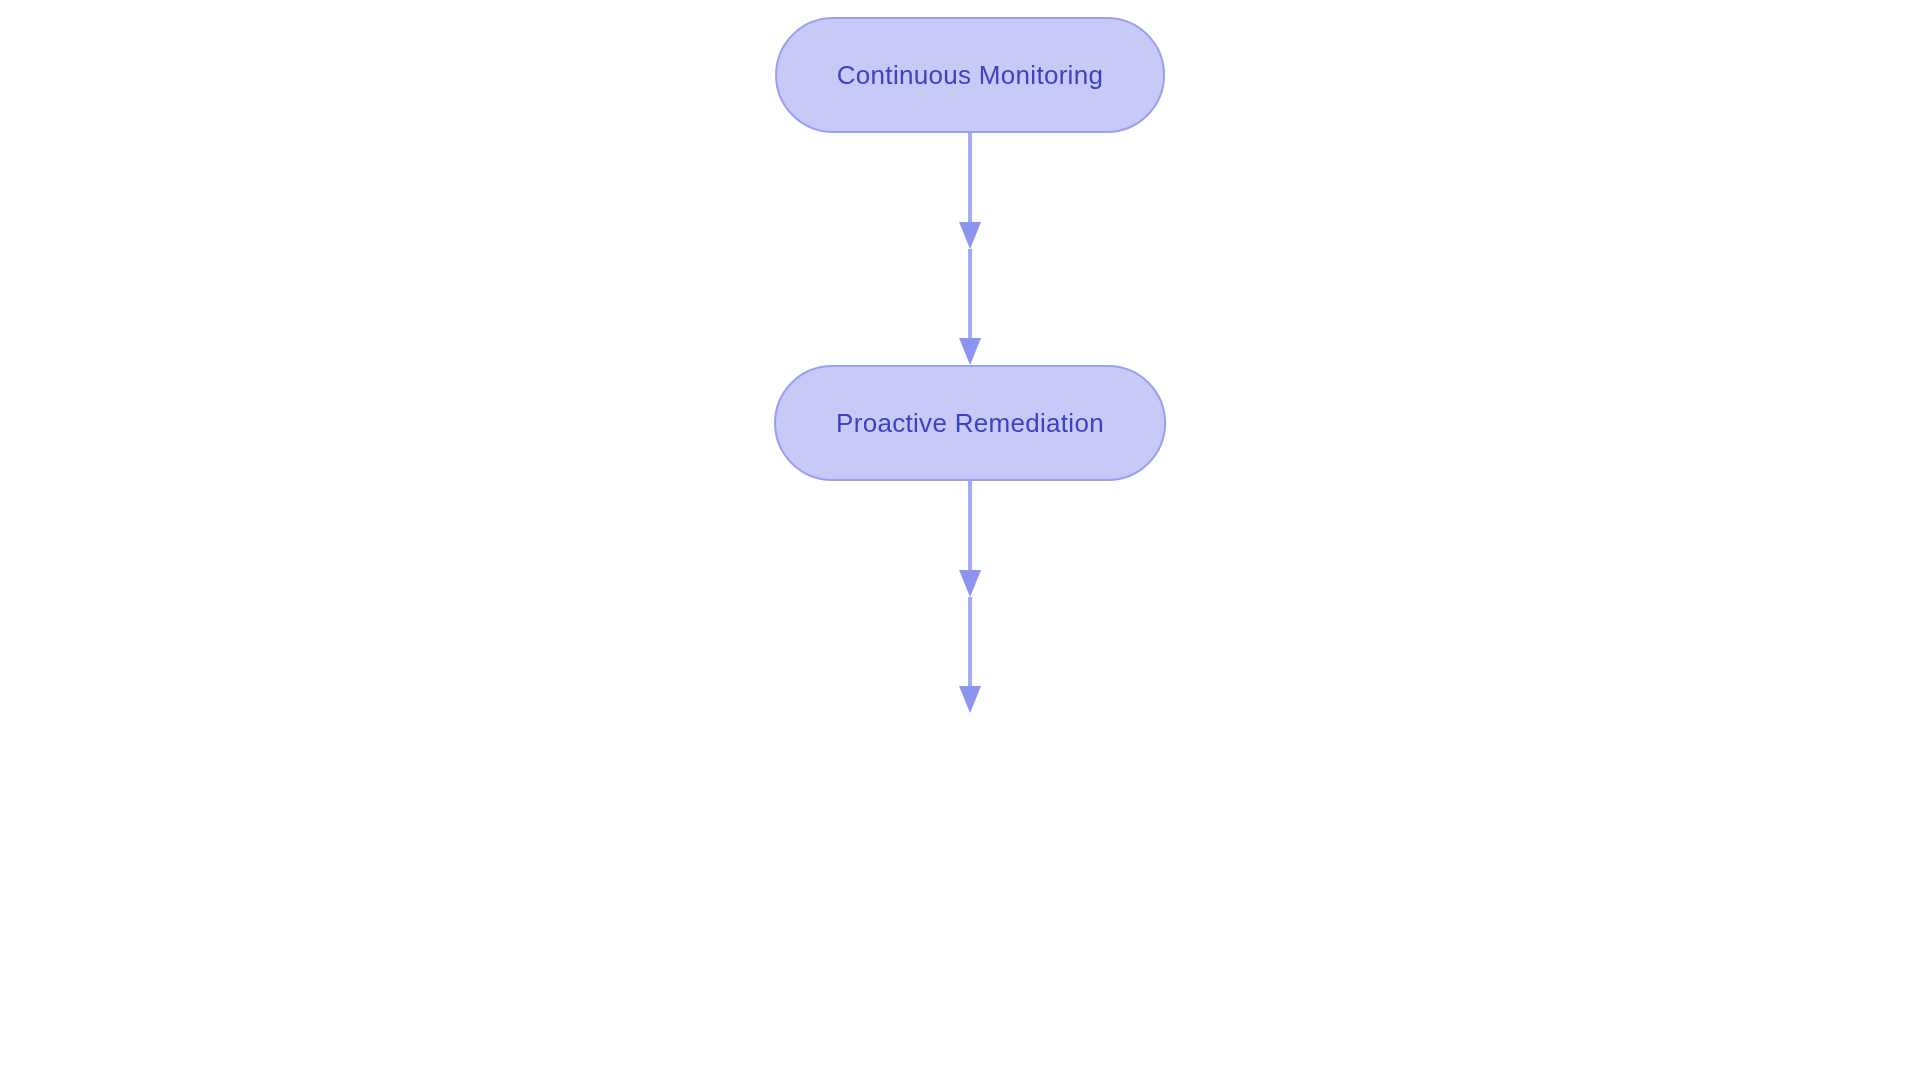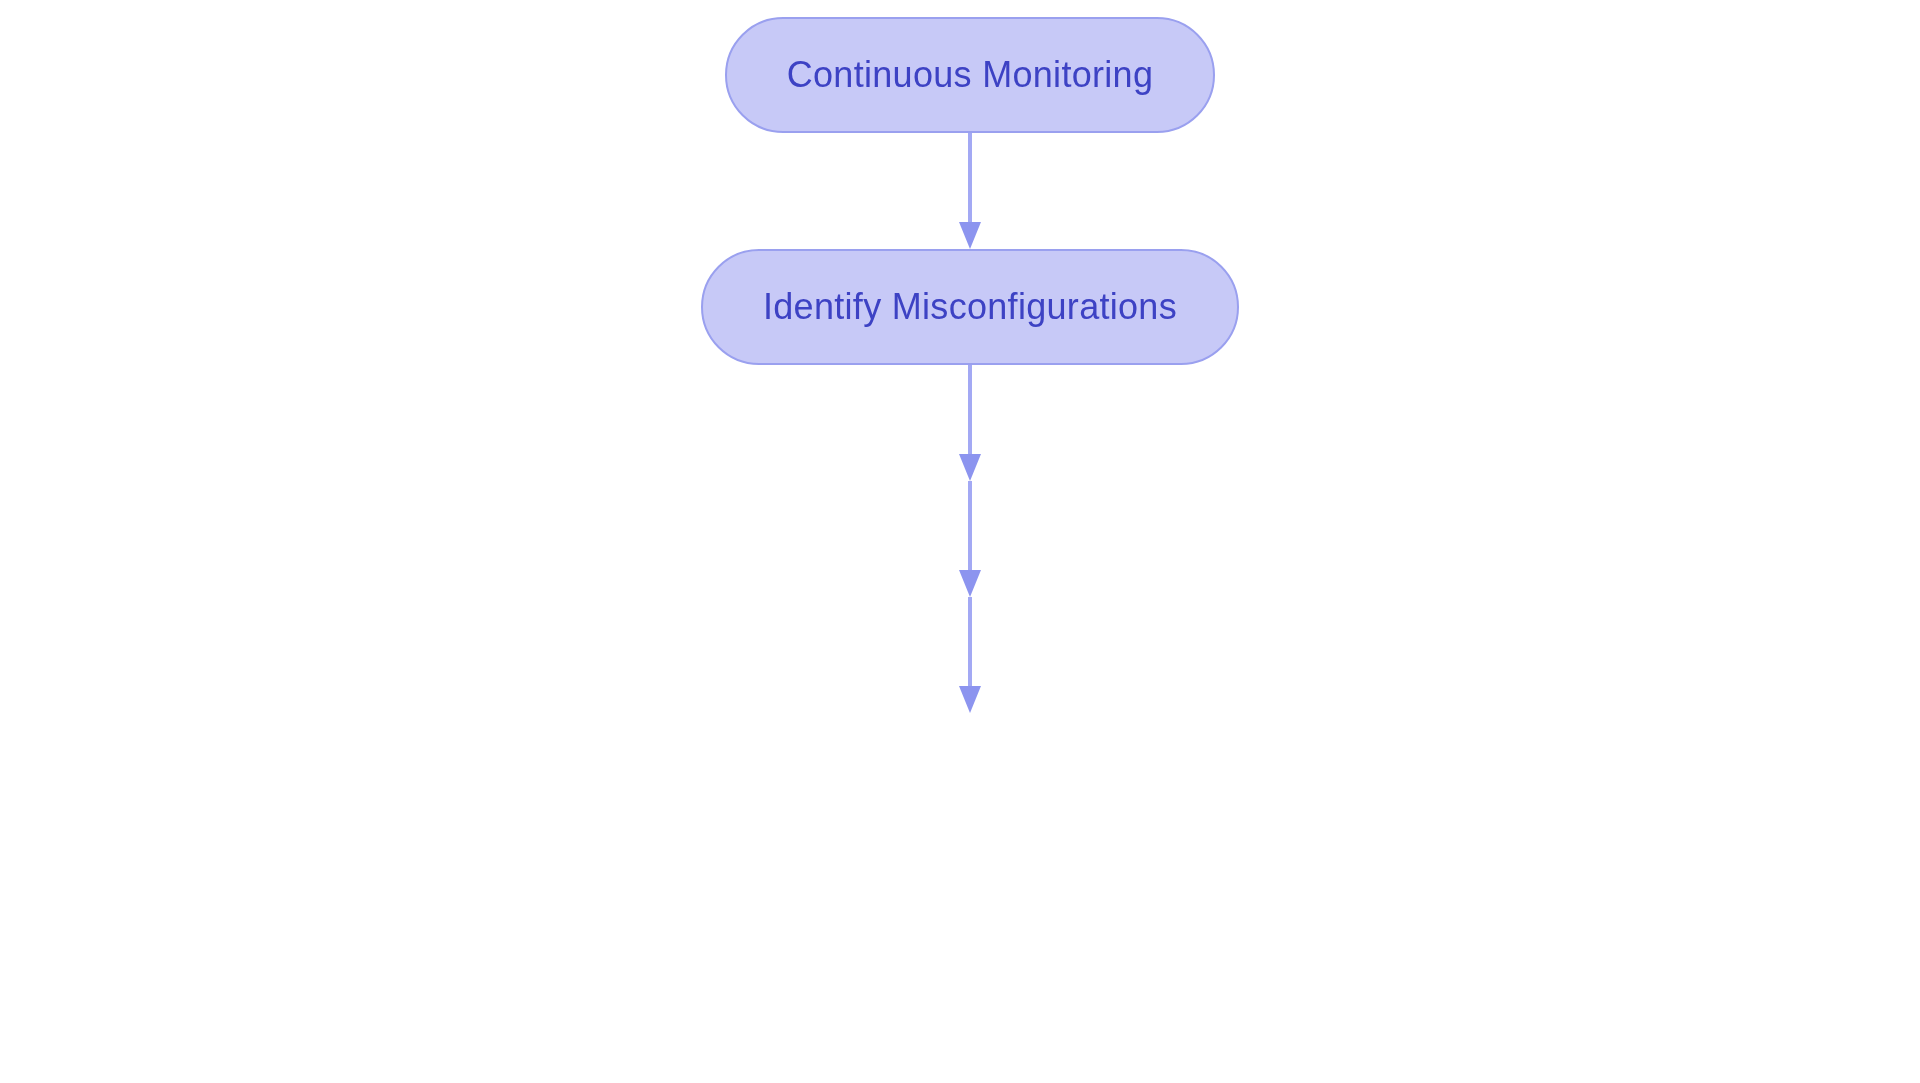--- a/index.html
+++ b/index.html
@@ -33,21 +33,21 @@
     align-items: center;
     justify-content: center;
     background: var(--node-fill, #c7c9f7);
     border: 2px solid var(--node-border, #9aa0ef);
     border-radius: 60px;
     box-sizing: border-box;
     white-space: nowrap;
   }
   .flow-node .node-label {
     color: var(--text-color, #3d42c4);
-    font-size: 36px;
+    font-size: 26px;
     letter-spacing: 0.3px;
     font-weight: 400;
   }
   .connector {
     display: flex;
     flex-direction: column;
     align-items: center;
     height: 116px;
   }
   .connector .shaft {
@@ -71,29 +71,29 @@
 
     <div class="flow-node">
       <span class="node-label">Continuous Monitoring</span>
     </div>
 
     <div class="connector">
       <div class="shaft"></div>
       <div class="arrowhead"></div>
     </div>
 
-    <div class="flow-node">
-      <span class="node-label">Identify Misconfigurations</span>
-    </div>
 
     <div class="connector">
       <div class="shaft"></div>
       <div class="arrowhead"></div>
     </div>
 
+    <div class="flow-node">
+      <span class="node-label">Proactive Remediation</span>
+    </div>
 
     <div class="connector">
       <div class="shaft"></div>
       <div class="arrowhead"></div>
     </div>
 
 
     <div class="connector">
       <div class="shaft"></div>
       <div class="arrowhead"></div>

